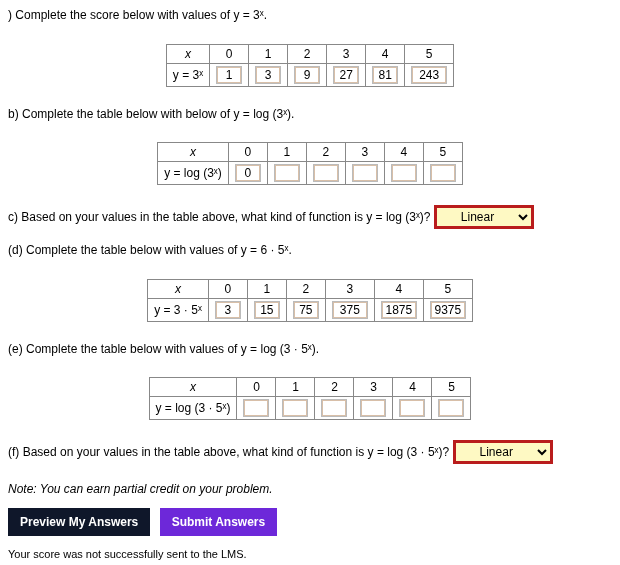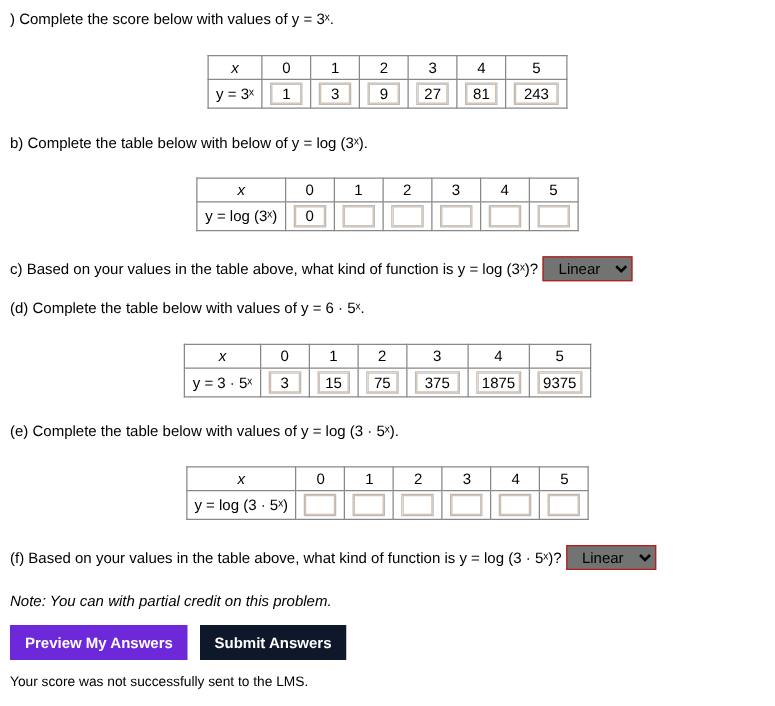--- a/index.html
+++ b/index.html
@@ -3,25 +3,25 @@
 <meta charset="utf-8">
 <style>
 body{margin:0;font-family:Arial,sans-serif;font-size:12px;color:#000;background:#fff;padding:0 8px}
 .question{margin:8px 0 14px 0;line-height:1.3}
 table.data{border-collapse:collapse;margin:6px 0 12px 0}
 table.data td,table.data th{border:1px solid #888;padding:2px 6px;text-align:center;font-size:12px;background:#fff;vertical-align:middle}
 table.data th{font-weight:normal;font-style:italic}
 .row-head{}
 input.cell{width:24px;height:16px;border:1px solid #bbb;text-align:center;font-size:12px;padding:0;box-shadow:0 0 0 1px #d8bfa8 inset}
 input.cell.wide{width:34px}
-select.sel{font-size:12px;border:1px solid #b91c1c;padding:1px 8px;background:#737373}
+select.sel{font-size:12px;border:3px solid #b91c1c;padding:1px 20px;background:#fef9c3}
 .note{font-style:italic;margin:18px 0 12px 0}
 .btn{display:inline-block;padding:7px 12px;color:#fff;font-size:12px;font-weight:bold;border:none;margin-right:6px;cursor:pointer}
-.btn-preview{background:#6d28d9}
-.btn-submit{background:#0f172a}
+.btn-preview{background:#0f172a}
+.btn-submit{background:#6d28d9}
 .status{font-size:11px;margin-top:10px;line-height:1.5}
 .tbl-wrap{display:flex;justify-content:center}
 </style>
 </head>
 <body>
 
 <div class="question">) Complete the score below with values of y = 3ˣ.</div>
 <div class="tbl-wrap">
 <table class="data">
 <tbody>
@@ -132,21 +132,21 @@
     </table>
 </div>
 
 <div class="question">
  <span>(f) Based on your values in the table above, what kind of function is y = log (3 · 5ˣ)?</span>
  <select class="sel">
   <option>Linear</option>
  </select>
 </div>
 
-<div class="note">Note: You can with partial credit on this problem.</div>
+<div class="note">Note: You can earn partial credit on your problem.</div>
 
 <div>
  <button class="btn btn-preview">Preview My Answers</button>
  <button class="btn btn-submit">Submit Answers</button>
 </div>
 
 <div class="status">
  <div>Your score was not successfully sent to the LMS.</div>
 
 </div>

